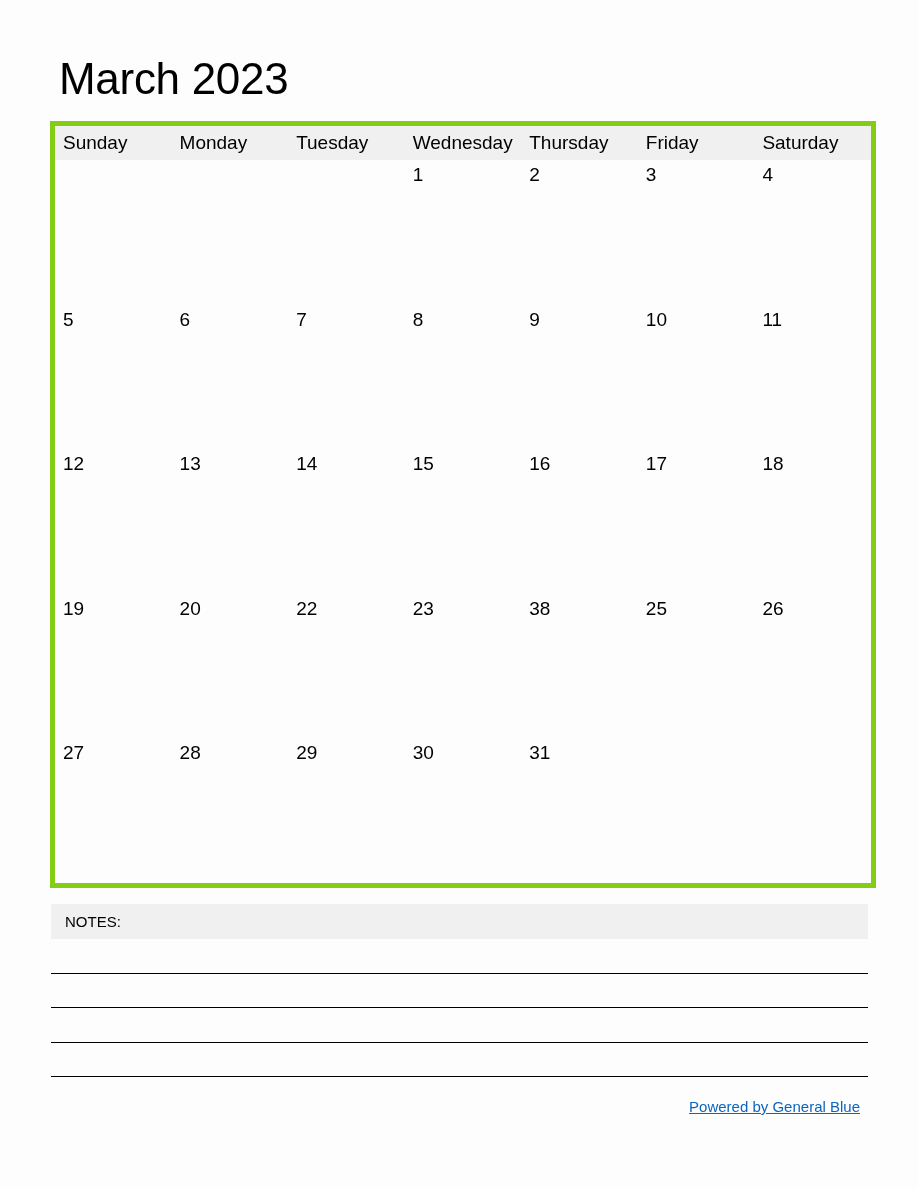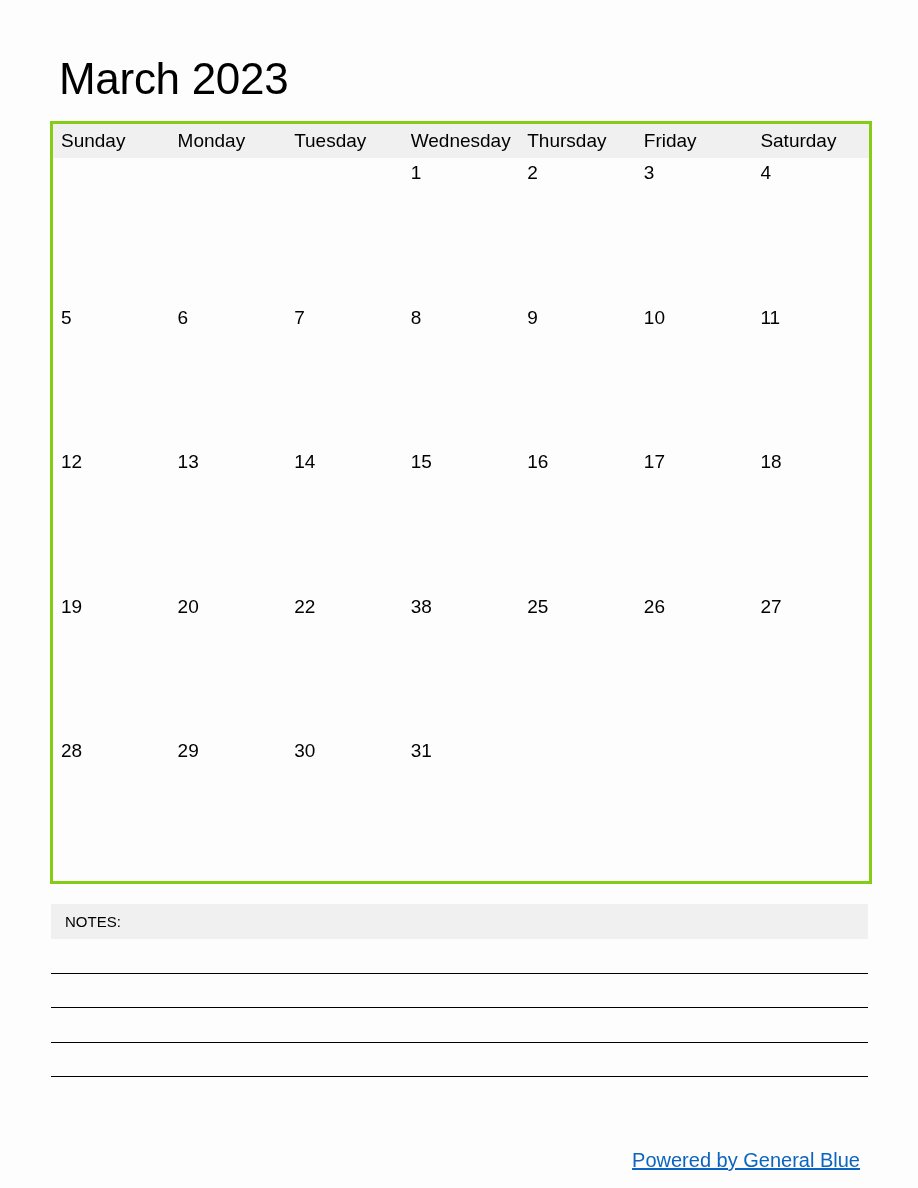--- a/index.html
+++ b/index.html
@@ -24,21 +24,21 @@
       font-weight: normal;
       margin: 0;
       letter-spacing: -0.3px;
     }
     .calendar {
       position: absolute;
       left: 50px;
       top: 121px;
       width: 816px;
       height: 757px;
-      border: 3px solid #84cc16;
+      border: 5px solid #84cc16;
       box-sizing: content-box;
     }
     .header-row {
       position: absolute;
       left: 0;
       top: 0;
       width: 816px;
       height: 34px;
       background: #f0f0f0;
       display: grid;
@@ -88,22 +88,22 @@
     .note-line {
       position: absolute;
       left: 51px;
       width: 817px;
       height: 0;
       border-top: 1.5px solid #000;
     }
     .footer-link {
       position: absolute;
       right: 58px;
-      top: 1150px;
-      font-size: 20px;
+      top: 1097px;
+      font-size: 15px;
       line-height: 20px;
       color: #0b64c0;
       text-decoration: underline;
       cursor: pointer;
       margin-left: 6px;
     }
   </style>
 </head>
 <body>
 
@@ -191,20 +191,23 @@
     <div class="day-cell">
         <span class="day-num">19</span>
       </div>
     <div class="day-cell">
         <span class="day-num">20</span>
       </div>
     <div class="day-cell">
         <span class="day-num">22</span>
       </div>
     <div class="day-cell">
+        <span class="day-num">23</span>
+      </div>
+    <div class="day-cell">
         <span class="day-num">38</span>
       </div>
     <div class="day-cell">
         <span class="day-num">25</span>
       </div>
 
     <div class="day-cell">
         <span class="day-num">26</span>
       </div>
     <div class="day-cell">

